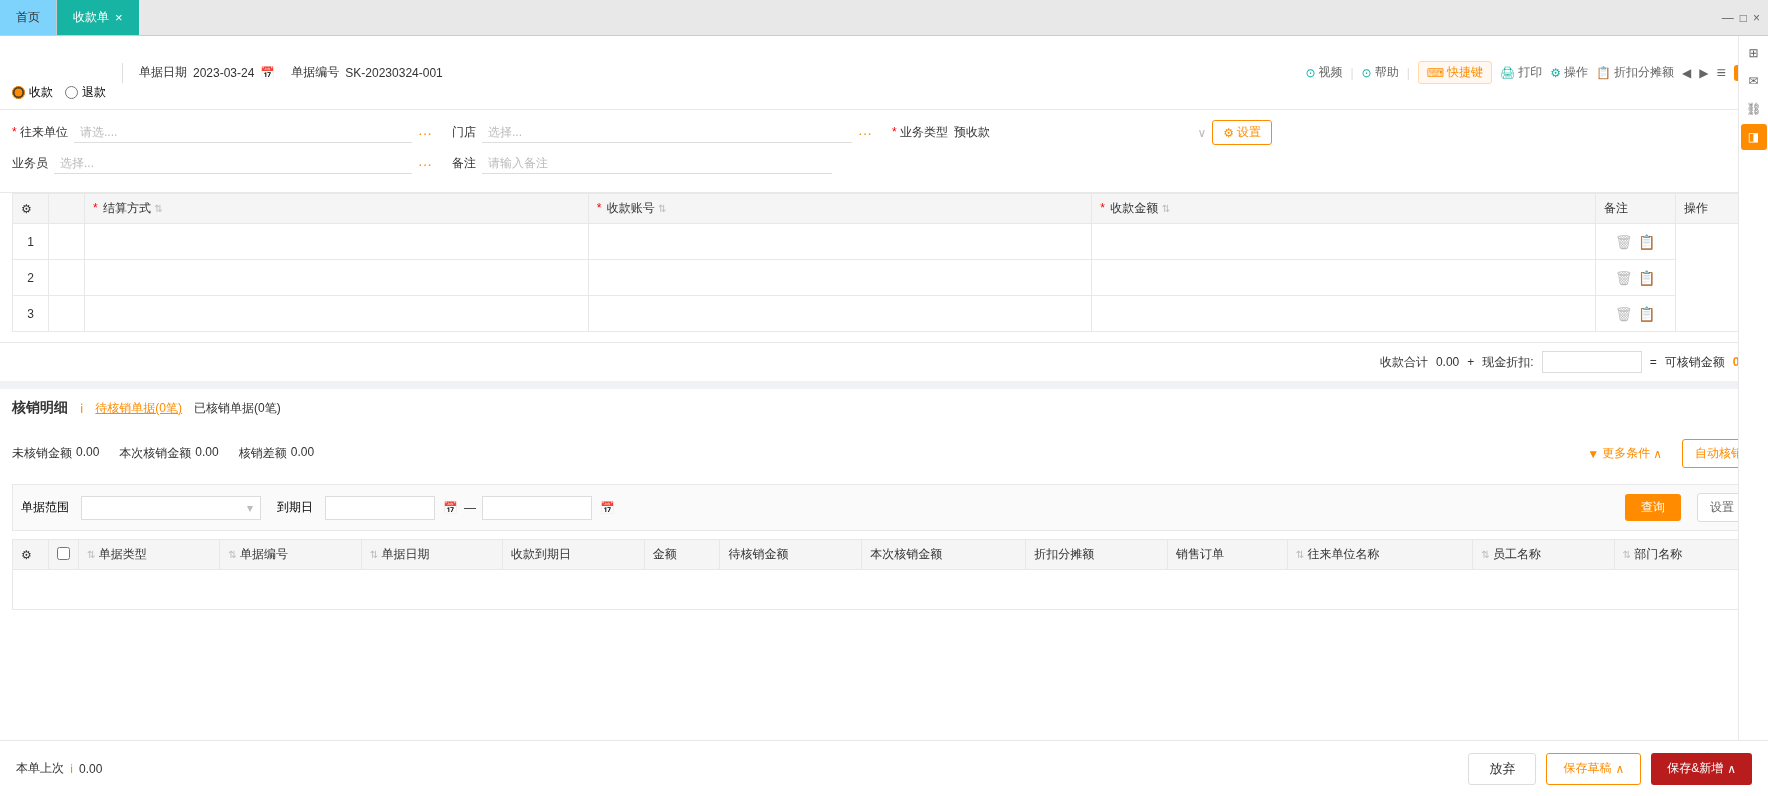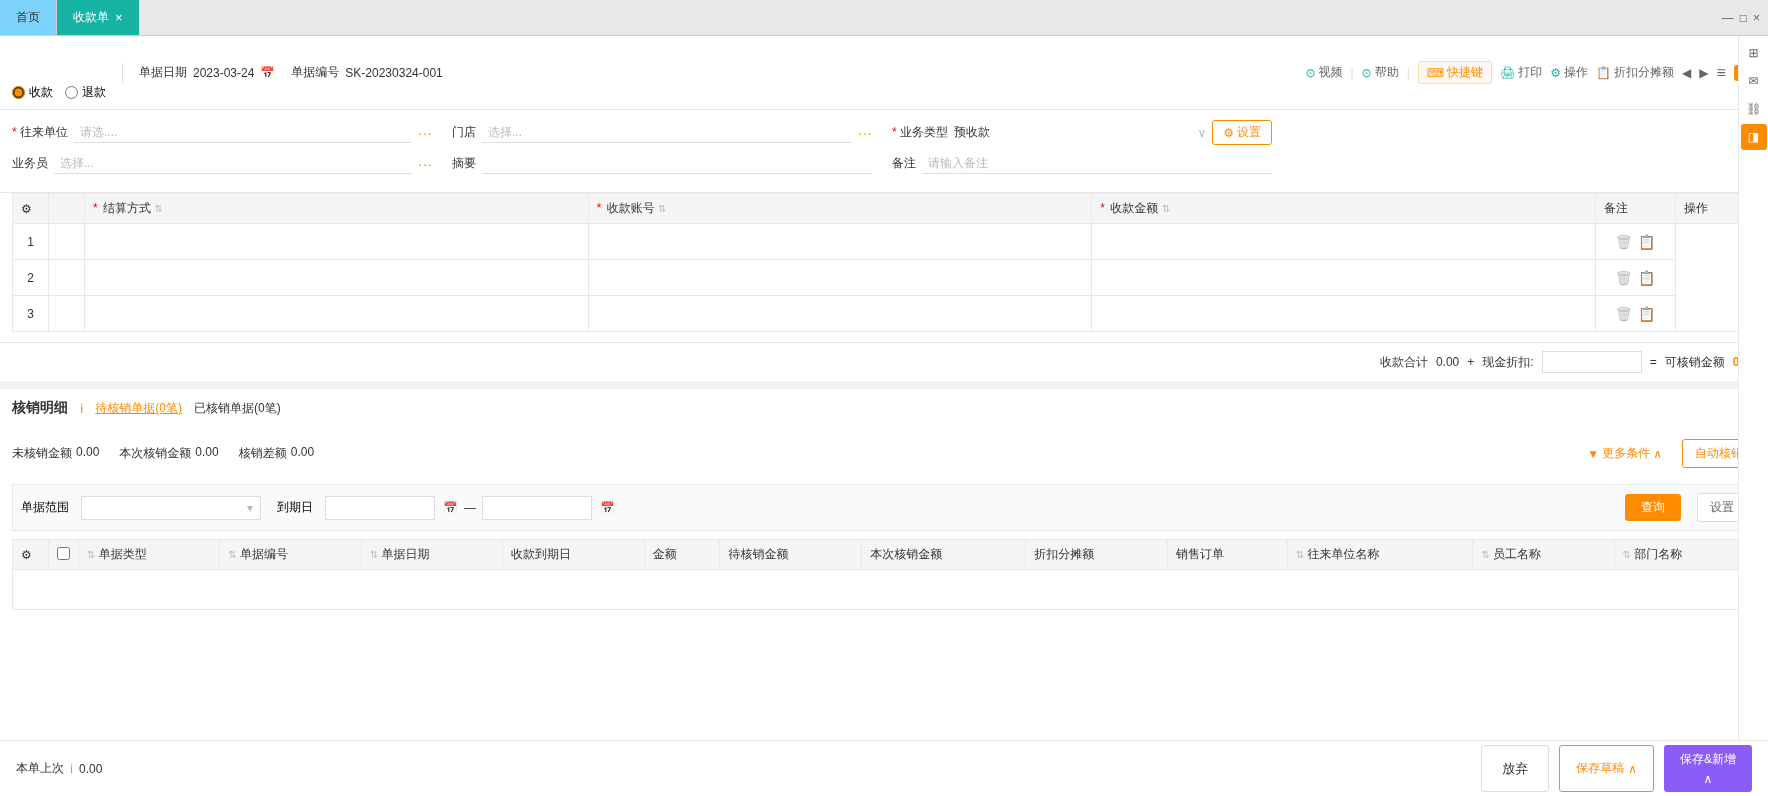--- a/index.html
+++ b/index.html
@@ -343,31 +343,30 @@
       color: #ff8c00;
       padding: 6px 16px;
       border-radius: 3px;
       cursor: pointer;
       font-size: 13px;
       display: flex;
       align-items: center;
       gap: 4px;
     }
     .btn-save-new {
-      background: #8b5cf6;
+      background: #b91c1c;
       border: none;
       color: #fff;
       padding: 6px 16px;
       border-radius: 3px;
       cursor: pointer;
       font-size: 13px;
       display: flex;
       align-items: center;
       gap: 4px;
-      flex-direction: column;
     }
 
     
     .right-sidebar {
       position: fixed;
       right: 0;
       top: 36px;
       width: 30px;
       background: #fff;
       border-left: 1px solid #e8e8e8;
@@ -499,24 +498,20 @@
           <span>设置</span>
         </button>
       </div>
     </div>
     <div class="form-row">
       <div class="form-field" style="max-width:420px;">
         <label>业务员</label>
         <input type="text" placeholder="选择..." style="">
         <span class="more-btn">···</span>
       </div>
-      <div class="form-field" style="max-width:420px;">
-        <label>摘要</label>
-        <input type="text" style="flex: 1 1 0%;">
-      </div>
       <div class="form-field" style="max-width:380px;">
         <label>备注</label>
         <input type="text" style="flex: 1 1 0%; color: rgb(187, 187, 187);" placeholder="请输入备注">
       </div>
     </div>
   </div>
 
   <div class="table-section">
     <table class="data-table">
       <thead>

